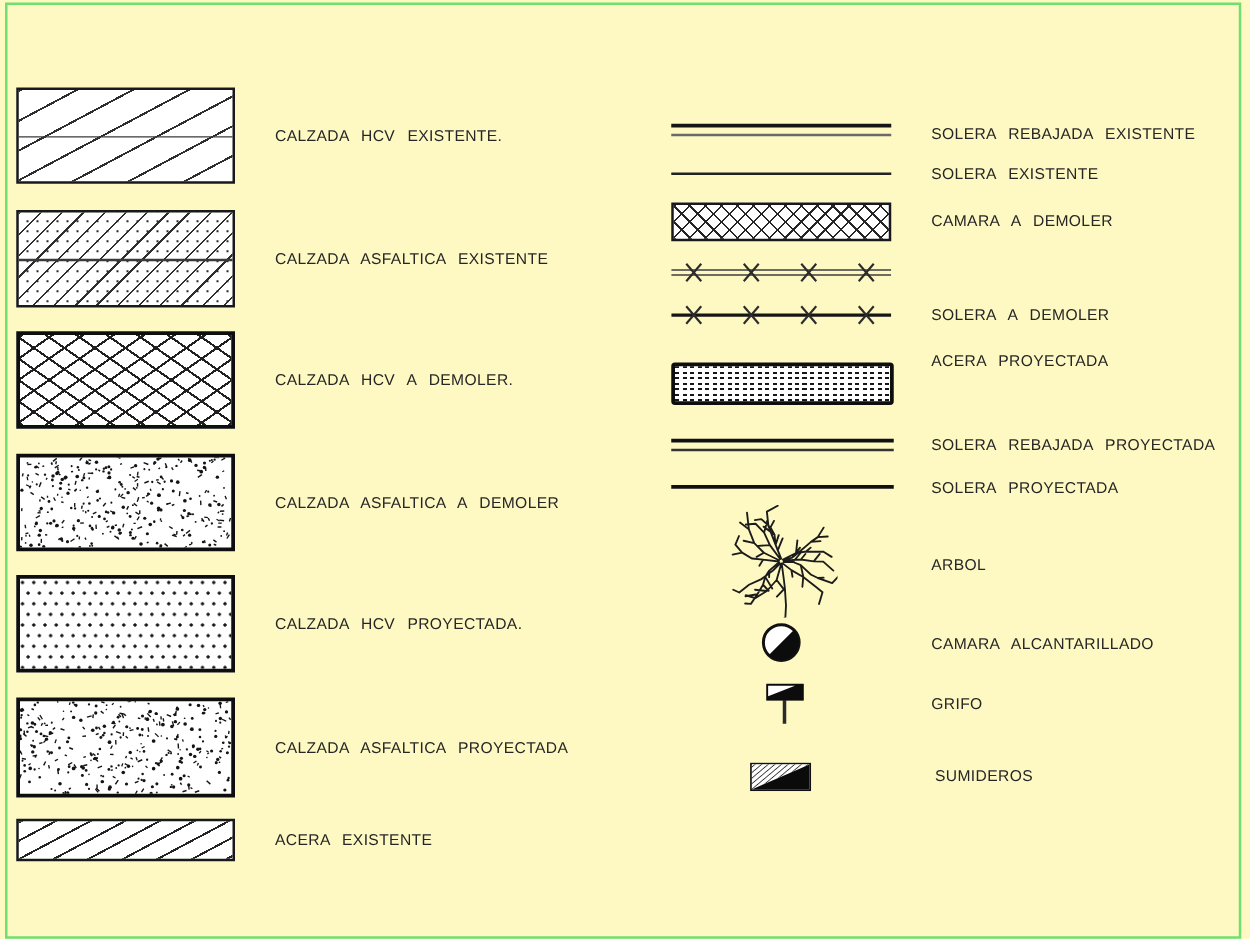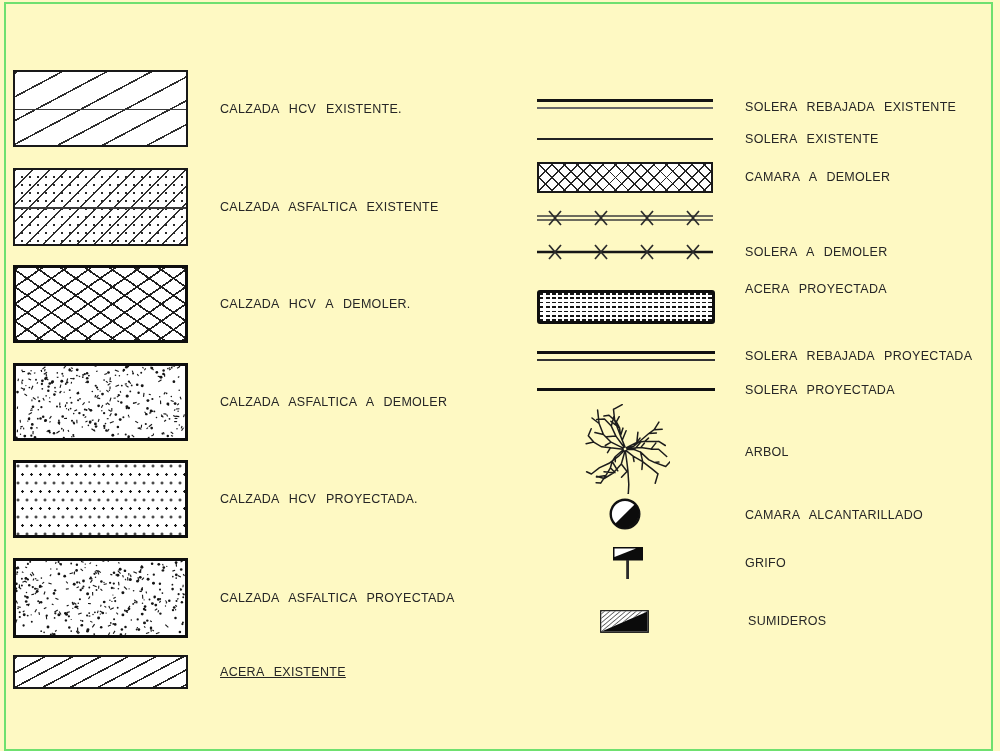--- a/index.html
+++ b/index.html
@@ -753,21 +753,21 @@
         <line x1="10.1" y1="43.9" x2="13.7" y2="43.1" stroke="#141414" stroke-width="1.1"></line>
         <line x1="74.2" y1="60.1" x2="76.4" y2="61.4" stroke="#141414" stroke-width="1.1"></line>
         <circle cx="0.5" cy="22.8" r="1.25" fill="#141414"></circle>
         <circle cx="131.7" cy="13.6" r="0.69" fill="#141414"></circle>
         <line x1="1.5" y1="42.6" x2="-0.0" y2="39.5" stroke="#141414" stroke-width="1.1"></line>
       </svg>
   </div>
   <div class="lbl" style="left:220px;top:591px;text-align:center;">CALZADA ASFALTICA PROYECTADA</div>
 
   <div class="swatch b2 hatch-acera" style="top:655px;height:34px;"></div>
-  <div class="lbl" style="left:220px;top:665px;text-decoration:underline;">ACERA EXISTENTE</div>
+  <div class="lbl" style="left:220px;top:665px;">ACERA EXISTENTE</div>
 
   <div class="hline" style="left:537px;top:99px;width:176px;height:2.5px;background:#141414;"></div>
   <div class="hline" style="left:537px;top:106.5px;width:176px;height:2px;background:#6a6a6a;"></div>
   <div class="lbl" style="left:745px;top:100px;text-align:center;">SOLERA REBAJADA EXISTENTE</div>
 
   <div class="hline" style="left:537px;top:137.5px;width:176px;height:2px;background:#232323;"></div>
   <div class="lbl" style="left:745px;top:132px;">SOLERA EXISTENTE</div>
 
   <div class="swatch b2 crosshatch-small" style="left:537px;top:162px;width:176px;height:31px;"></div>
   <div class="lbl" style="left:745px;top:170px;">CAMARA A DEMOLER</div>

